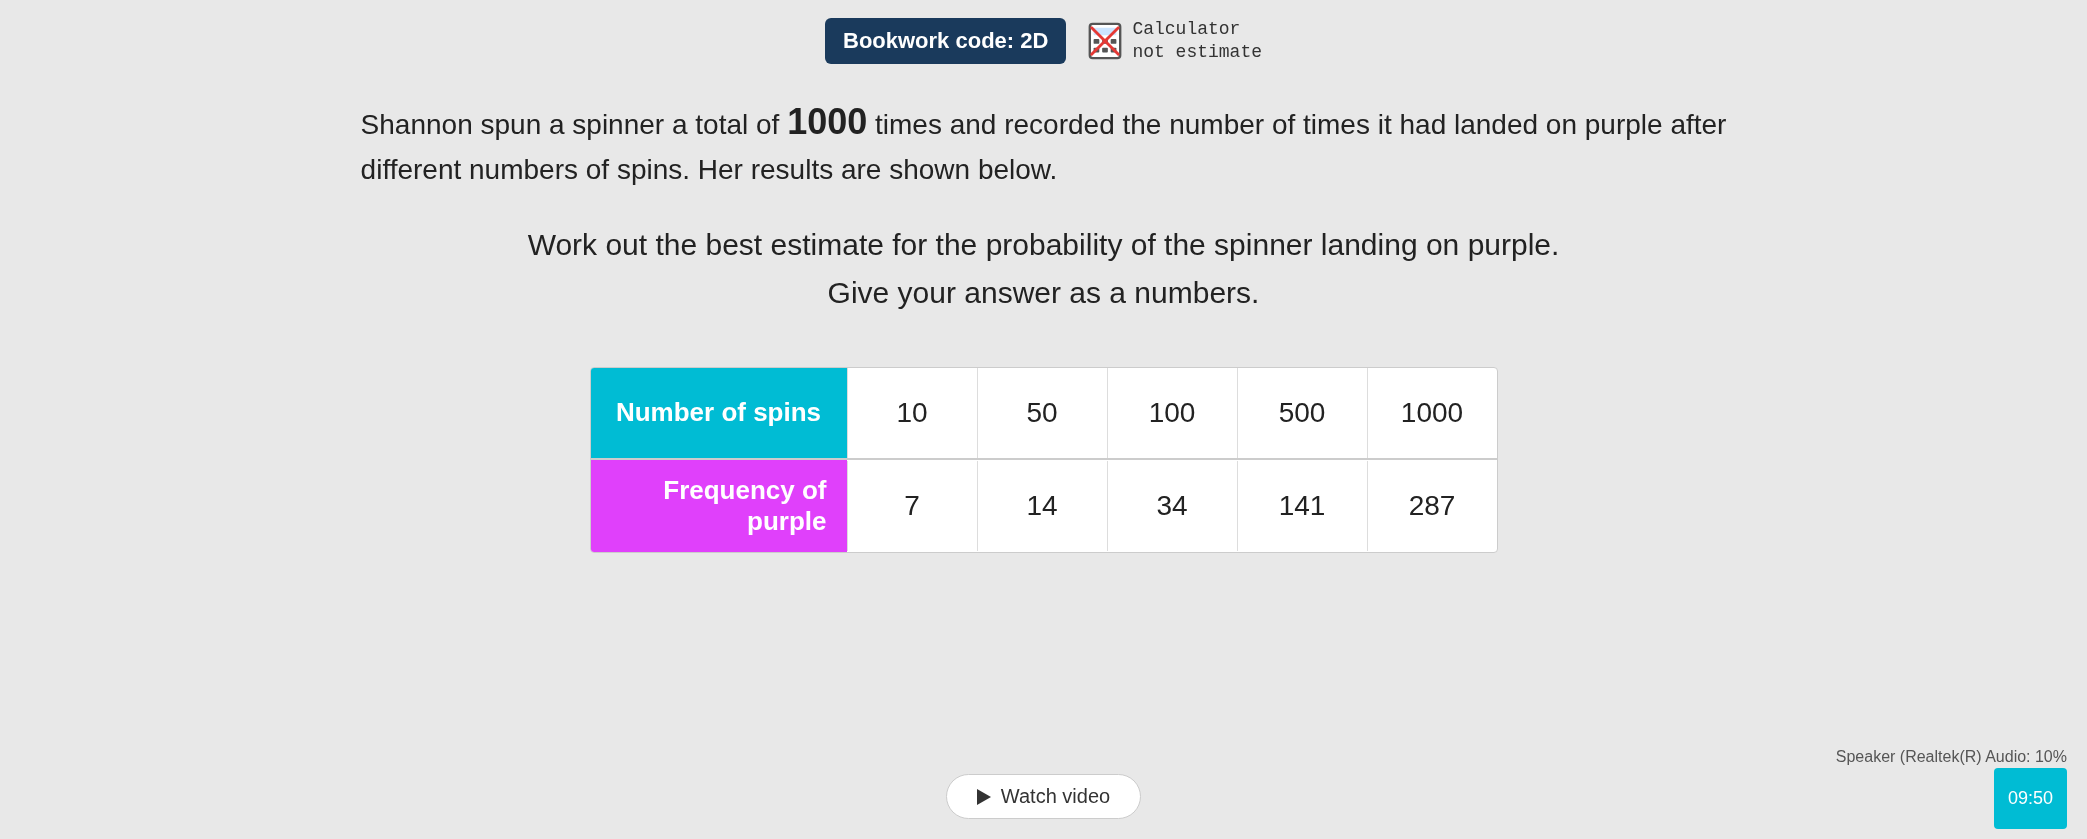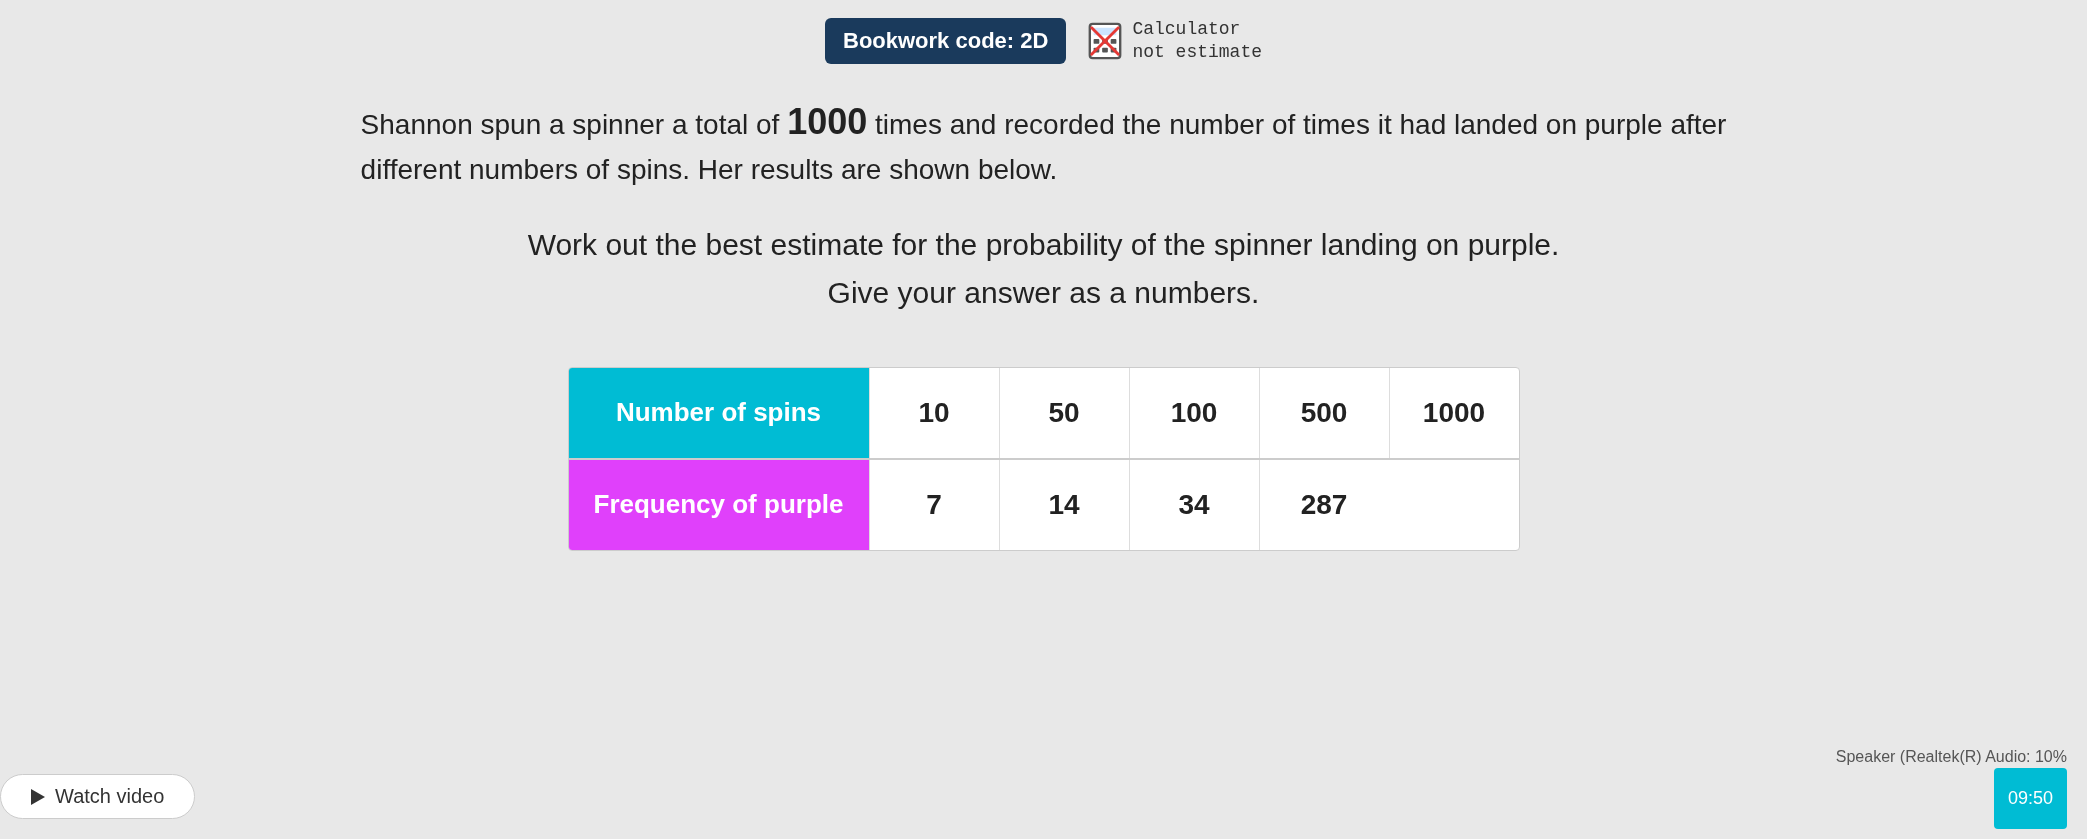--- a/index.html
+++ b/index.html
@@ -95,21 +95,21 @@
     .table-row {
       display: flex;
       align-items: center;
     }
 
     .table-row:not(:last-child) {
       border-bottom: 2px solid #ccc;
     }
 
     .row-header {
-      width: 300px;
+      width: 256px;
       min-height: 90px;
       display: flex;
       align-items: center;
       justify-content: center;
       font-size: 26px;
       font-weight: bold;
       color: white;
       padding: 15px 20px;
       text-align: right;
     }
@@ -129,30 +129,29 @@
 
     .table-cell {
       width: 130px;
       min-height: 90px;
       display: flex;
       align-items: center;
       justify-content: center;
       font-size: 28px;
       color: #222;
       border-left: 1px solid #ddd;
-      font-weight: bold;
     }
 
     .bottom-area {
       position: absolute;
       bottom: 20px;
       left: 0;
       right: 0;
       display: flex;
-      justify-content: flex-start;
+      justify-content: center;
     }
 
     .watch-video-btn {
       background: white;
       border: 1px solid #ccc;
       border-radius: 25px;
       padding: 10px 30px;
       font-size: 20px;
       display: flex;
       align-items: center;
@@ -240,20 +239,21 @@
         <div class="table-cell">500</div>
         <div class="table-cell">1000</div>
       </div>
     </div>
     <div class="table-row">
       <div class="row-header frequency">Frequency of purple</div>
       <div class="table-cells">
         <div class="table-cell">7</div>
         <div class="table-cell">14</div>
         <div class="table-cell">34</div>
+        <div class="table-cell">141</div>
         <div class="table-cell">287</div>
       </div>
     </div>
   </div>
 </div>
 
 <div class="bottom-area">
   <button class="watch-video-btn">
     <span class="play-icon"></span>
     <span>Watch video</span>

